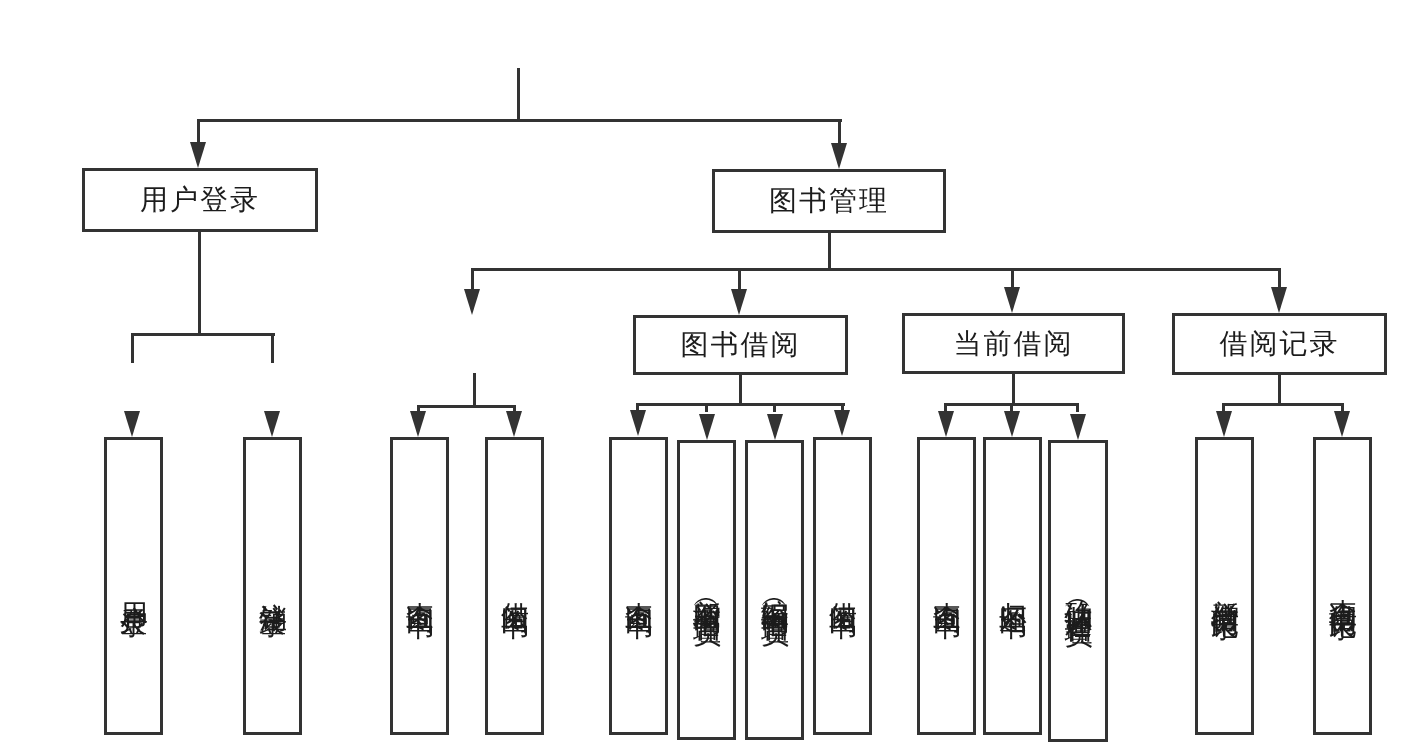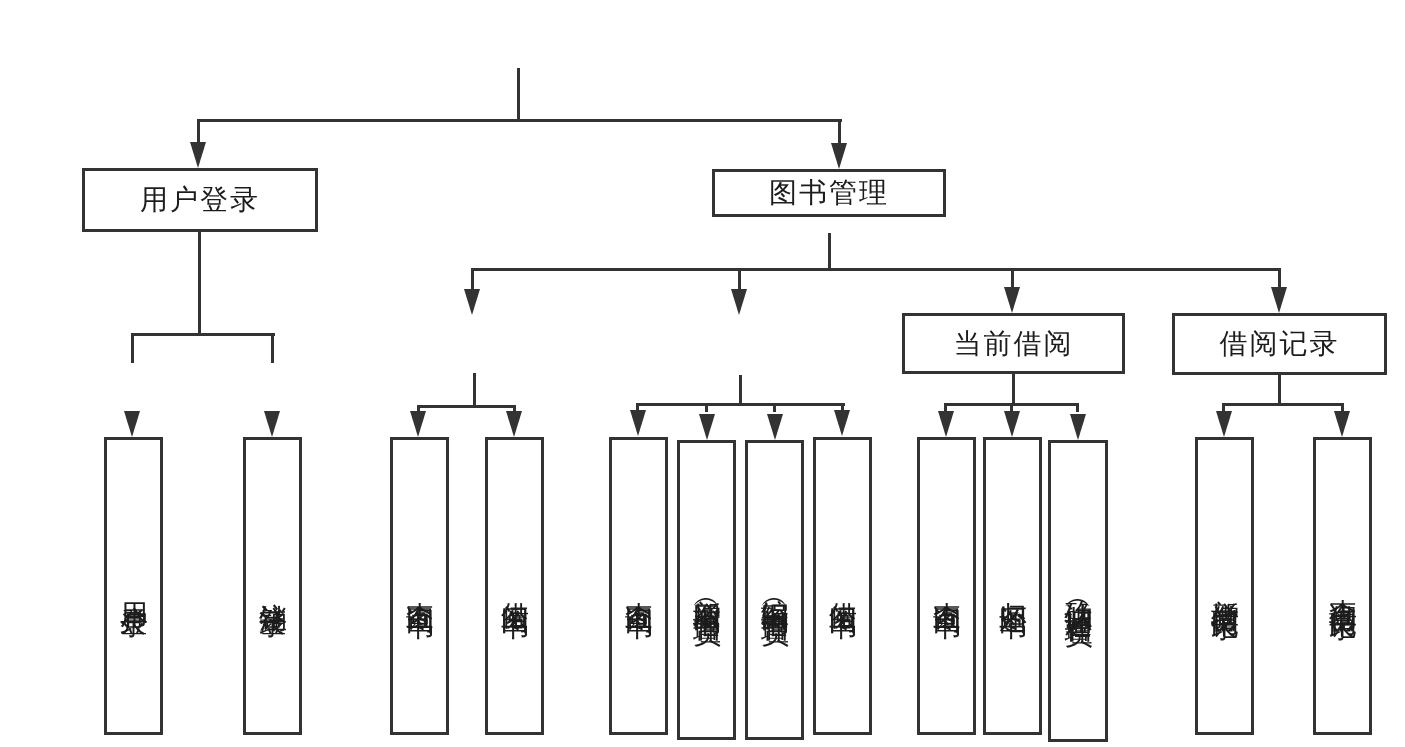--- a/index.html
+++ b/index.html
@@ -75,40 +75,41 @@
 
 
   <div class="line" style="left:517px; top:68px; width:3px; height:52px;"></div>
   <div class="line" style="left:197px; top:119px; width:645px; height:3px;"></div>
   <div class="line" style="left:197px; top:119px; width:3px; height:28px;"></div>
   <div class="line" style="left:838px; top:119px; width:3px; height:28px;"></div>
   <div class="arrow" style="left:190px; top:142px;"></div>
   <div class="arrow" style="left:831px; top:143px;"></div>
 
   <div class="box hbox" style="left:82px; top:168px; width:236px; height:64px;">用户登录</div>
-  <div class="box hbox" style="left:712px; top:169px; width:234px; height:48px;">图书管理</div>
+  <div class="box hbox" style="left:712px; top:169px; width:234px; height:64px;">图书管理</div>
 
   <div class="line" style="left:198px; top:232px; width:3px; height:104px;"></div>
   <div class="line" style="left:131px; top:333px; width:144px; height:3px;"></div>
   <div class="line" style="left:131px; top:333px; width:3px; height:30px;"></div>
   <div class="line" style="left:271px; top:333px; width:3px; height:30px;"></div>
   <div class="arrow" style="left:124px; top:411px;"></div>
   <div class="arrow" style="left:264px; top:411px;"></div>
 
   <div class="line" style="left:828px; top:233px; width:3px; height:38px;"></div>
   <div class="line" style="left:471px; top:268px; width:810px; height:3px;"></div>
   <div class="line" style="left:471px; top:268px; width:3px; height:23px;"></div>
   <div class="line" style="left:738px; top:268px; width:3px; height:23px;"></div>
   <div class="line" style="left:1011px; top:268px; width:3px; height:21px;"></div>
   <div class="line" style="left:1278px; top:268px; width:3px; height:21px;"></div>
   <div class="arrow" style="left:464px; top:289px;"></div>
   <div class="arrow" style="left:731px; top:289px;"></div>
   <div class="arrow" style="left:1004px; top:287px;"></div>
   <div class="arrow" style="left:1271px; top:287px;"></div>
 
+  <div class="box hbox" style="left:633px; top:315px; width:215px; height:60px;">图书借阅</div>
   <div class="box hbox" style="left:902px; top:313px; width:223px; height:61px;">当前借阅</div>
   <div class="box hbox" style="left:1172px; top:313px; width:215px; height:62px;text-align:right;">借阅记录</div>
 
   <div class="line" style="left:473px; top:373px; width:3px; height:35px;"></div>
   <div class="line" style="left:417px; top:405px; width:99px; height:3px;"></div>
   <div class="line" style="left:417px; top:405px; width:3px; height:8px;"></div>
   <div class="line" style="left:513px; top:405px; width:3px; height:8px;"></div>
   <div class="arrow" style="left:410px; top:411px;"></div>
   <div class="arrow" style="left:506px; top:411px;"></div>
 

